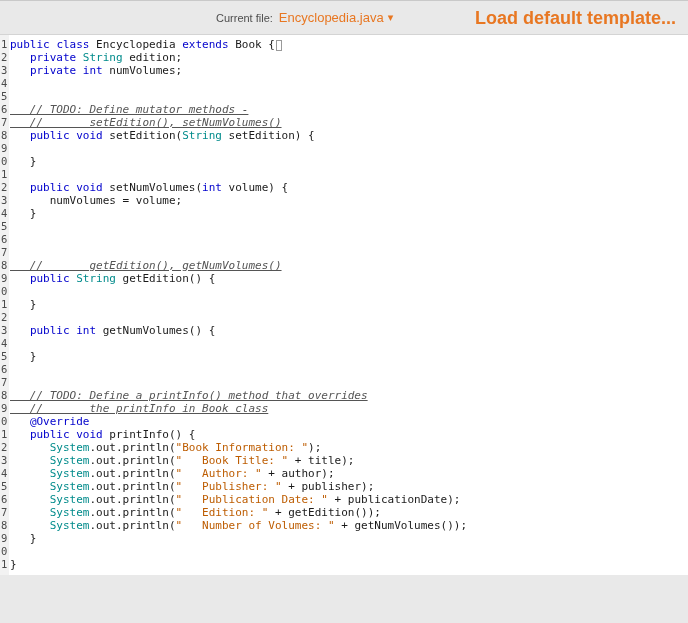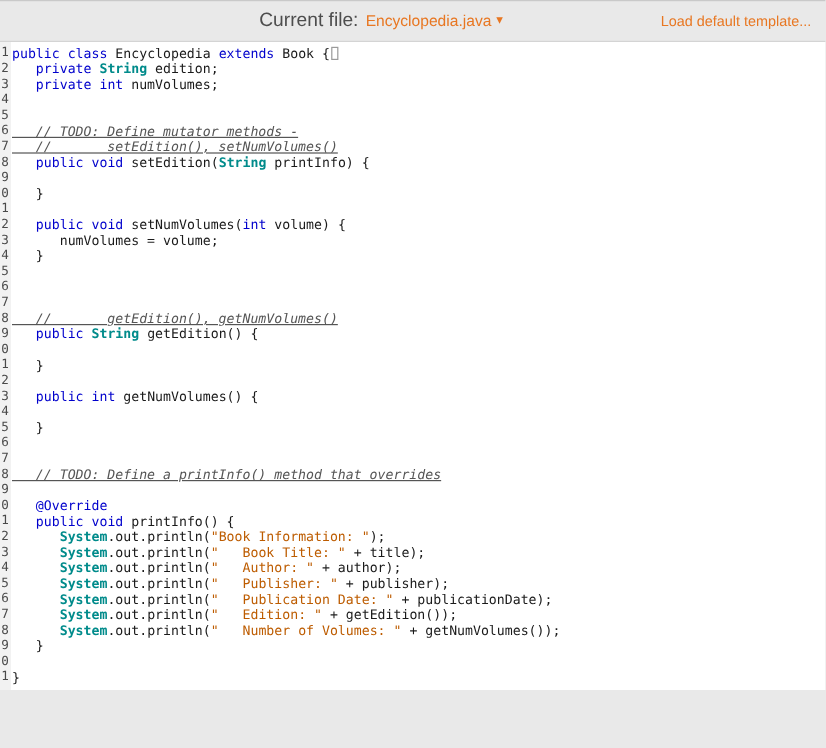--- a/index.html
+++ b/index.html
@@ -12,34 +12,34 @@
     position: relative;
     height: 35px;
     background: #e9e9e9;
     border-top: 1px solid #c9c9c9;
     border-bottom: 1px solid #d4d4d4;
   }
   .center-group {
     position: absolute; left: 216px; top: 0; height: 100%;
     display: flex; align-items: center;
   }
-  .cf-label { color: #4d4d4d; font-size: 16px; }
+  .cf-label { color: #4d4d4d; font-size: 11px; }
   .file-selector {
     background: none; border: none; cursor: pointer;
     font-family: inherit; font-size: 13px;
     color: var(--accent, #e87722);
     display: inline-flex; align-items: center; gap: 4px;
     margin-left: 6px;
     text-align: right;
   }
   .caret { font-size: 11px; line-height: 1; }
   .load-template {
     position: absolute; right: 12px; top: 50%; transform: translateY(-50%);
     color: var(--accent, #e87722);
-    font-weight: normal; font-size: 12px;
+    font-weight: bold; font-size: 18px;
     cursor: pointer; text-decoration: none;
   }
   .editor {
     background: linear-gradient(to right, #f2f2f2 9px, #ffffff 9px);
     padding: 3px 0 4px 0;
     cursor: text;
   }
   .code-row {
     display: flex;
     height: 13px; line-height: 13px;
@@ -49,21 +49,21 @@
   }
   .gutter-num {
     flex: 0 0 9px; width: 9px;
     padding-left: 1px;
     color: #4a4a4a;
     font-size: 10.5px;
     overflow: hidden;
   }
   .code-text { padding-left: 1px; color: #1a1a1a; }
   .tok-k { color: var(--kw, #0000cc); }
-  .tok-t { color: var(--type, #008b8b); font-weight: bold; }
+  .tok-t { color: var(--type, #008b8b); }
   .tok-c { color: var(--comment, #555555); font-style: italic; text-decoration: underline; }
   .tok-s { color: var(--string, #bd5c00); }
   .tok-a { color: var(--ann, #0000cc); margin-top: 32px; }
   .tok-p { color: #1a1a1a; text-align: right; }
   .cursor-box {
     display: inline-block;
     width: 6px; height: 11px;
     border: 1px solid #9a9a9a;
     vertical-align: middle;
     margin-left: 1px;
@@ -85,42 +85,42 @@
 
 <div class="editor">
   <div>
       <div class="code-row"><span class="gutter-num">1</span><span class="code-text"><span class="tok-k">public</span><span class="tok-p"> </span><span class="tok-k">class</span><span class="tok-p"> Encyclopedia </span><span class="tok-k">extends</span><span class="tok-p"> Book {</span><span class="cursor-box"></span></span></div>
       <div class="code-row"><span class="gutter-num">2</span><span class="code-text"><span class="tok-p">   </span><span class="tok-k">private</span><span class="tok-p"> </span><span class="tok-t">String</span><span class="tok-p"> edition;</span></span></div>
       <div class="code-row"><span class="gutter-num">3</span><span class="code-text"><span class="tok-p">   </span><span class="tok-k">private</span><span class="tok-p"> </span><span class="tok-k">int</span><span class="tok-p"> numVolumes;</span></span></div>
       <div class="code-row"><span class="gutter-num">4</span><span class="code-text"></span></div>
       <div class="code-row"><span class="gutter-num">5</span><span class="code-text"></span></div>
       <div class="code-row"><span class="gutter-num">6</span><span class="code-text"><span class="tok-c">   // TODO: Define mutator methods -</span></span></div>
       <div class="code-row"><span class="gutter-num">7</span><span class="code-text"><span class="tok-c">   //       setEdition(), setNumVolumes()</span></span></div>
-      <div class="code-row"><span class="gutter-num">8</span><span class="code-text"><span class="tok-p">   </span><span class="tok-k">public</span><span class="tok-p"> </span><span class="tok-k">void</span><span class="tok-p"> setEdition(</span><span class="tok-t">String</span><span class="tok-p"> printInfo) {</span></span></div>
+      <div class="code-row"><span class="gutter-num">8</span><span class="code-text"><span class="tok-p">   </span><span class="tok-k">public</span><span class="tok-p"> </span><span class="tok-k">void</span><span class="tok-p"> setEdition(</span><span class="tok-t">String</span><span class="tok-p"> setEdition) {</span></span></div>
       <div class="code-row"><span class="gutter-num">9</span></div>
       <div class="code-row"><span class="gutter-num">0</span><span class="code-text"><span class="tok-p">   }</span></span></div>
       <div class="code-row"><span class="gutter-num">1</span><span class="code-text"></span></div>
       <div class="code-row"><span class="gutter-num">2</span><span class="code-text"><span class="tok-p">   </span><span class="tok-k">public</span><span class="tok-p"> </span><span class="tok-k">void</span><span class="tok-p"> setNumVolumes(</span><span class="tok-k">int</span><span class="tok-p"> volume) {</span></span></div>
       <div class="code-row"><span class="gutter-num">3</span><span class="code-text"><span class="tok-p">      numVolumes = volume;</span></span></div>
       <div class="code-row"><span class="gutter-num">4</span><span class="code-text"><span class="tok-p">   }</span></span></div>
       <div class="code-row"><span class="gutter-num">5</span><span class="code-text"></span></div>
       <div class="code-row"><span class="gutter-num">6</span><span class="code-text"></span></div>
       <div class="code-row"><span class="gutter-num">7</span></div>
       <div class="code-row"><span class="gutter-num">8</span><span class="code-text"><span class="tok-c">   //       getEdition(), getNumVolumes()</span></span></div>
       <div class="code-row"><span class="gutter-num">9</span><span class="code-text"><span class="tok-p">   </span><span class="tok-k">public</span><span class="tok-p"> </span><span class="tok-t">String</span><span class="tok-p"> getEdition() {</span></span></div>
       <div class="code-row"><span class="gutter-num">0</span></div>
       <div class="code-row"><span class="gutter-num">1</span><span class="code-text"><span class="tok-p">   }</span></span></div>
       <div class="code-row"><span class="gutter-num">2</span><span class="code-text"></span></div>
       <div class="code-row"><span class="gutter-num">3</span><span class="code-text"><span class="tok-p">   </span><span class="tok-k">public</span><span class="tok-p"> </span><span class="tok-k">int</span><span class="tok-p"> getNumVolumes() {</span></span></div>
       <div class="code-row"><span class="gutter-num">4</span></div>
       <div class="code-row"><span class="gutter-num">5</span><span class="code-text"><span class="tok-p">   }</span></span></div>
       <div class="code-row"><span class="gutter-num">6</span><span class="code-text"></span></div>
       <div class="code-row"><span class="gutter-num">7</span><span class="code-text"></span></div>
       <div class="code-row"><span class="gutter-num">8</span><span class="code-text"><span class="tok-c">   // TODO: Define a printInfo() method that overrides</span></span></div>
-      <div class="code-row"><span class="gutter-num">9</span></div>
+      <div class="code-row"><span class="gutter-num">9</span><span class="code-text"><span class="tok-c">   //       the printInfo in Book class</span></span></div>
       <div class="code-row"><span class="gutter-num">0</span><span class="code-text"><span class="tok-p">   </span><span class="tok-a">@Override</span></span></div>
       <div class="code-row"><span class="gutter-num">1</span><span class="code-text"><span class="tok-p">   </span><span class="tok-k">public</span><span class="tok-p"> </span><span class="tok-k">void</span><span class="tok-p"> printInfo() {</span></span></div>
       <div class="code-row"><span class="gutter-num">2</span><span class="code-text"><span class="tok-p">      </span><span class="tok-t">System</span><span class="tok-p">.out.println(</span><span class="tok-s">"Book Information: "</span><span class="tok-p">);</span></span></div>
       <div class="code-row"><span class="gutter-num">3</span><span class="code-text"><span class="tok-p">      </span><span class="tok-t">System</span><span class="tok-p">.out.println(</span><span class="tok-s">"   Book Title: "</span><span class="tok-p"> + title);</span></span></div>
       <div class="code-row"><span class="gutter-num">4</span><span class="code-text"><span class="tok-p">      </span><span class="tok-t">System</span><span class="tok-p">.out.println(</span><span class="tok-s">"   Author: "</span><span class="tok-p"> + author);</span></span></div>
       <div class="code-row"><span class="gutter-num">5</span><span class="code-text"><span class="tok-p">      </span><span class="tok-t">System</span><span class="tok-p">.out.println(</span><span class="tok-s">"   Publisher: "</span><span class="tok-p"> + publisher);</span></span></div>
       <div class="code-row"><span class="gutter-num">6</span><span class="code-text"><span class="tok-p">      </span><span class="tok-t">System</span><span class="tok-p">.out.println(</span><span class="tok-s">"   Publication Date: "</span><span class="tok-p"> + publicationDate);</span></span></div>
       <div class="code-row"><span class="gutter-num">7</span><span class="code-text"><span class="tok-p">      </span><span class="tok-t">System</span><span class="tok-p">.out.println(</span><span class="tok-s">"   Edition: "</span><span class="tok-p"> + getEdition());</span></span></div>
       <div class="code-row"><span class="gutter-num">8</span><span class="code-text"><span class="tok-p">      </span><span class="tok-t">System</span><span class="tok-p">.out.println(</span><span class="tok-s">"   Number of Volumes: "</span><span class="tok-p"> + getNumVolumes());</span></span></div>
       <div class="code-row"><span class="gutter-num">9</span><span class="code-text"><span class="tok-p">   }</span></span></div>

